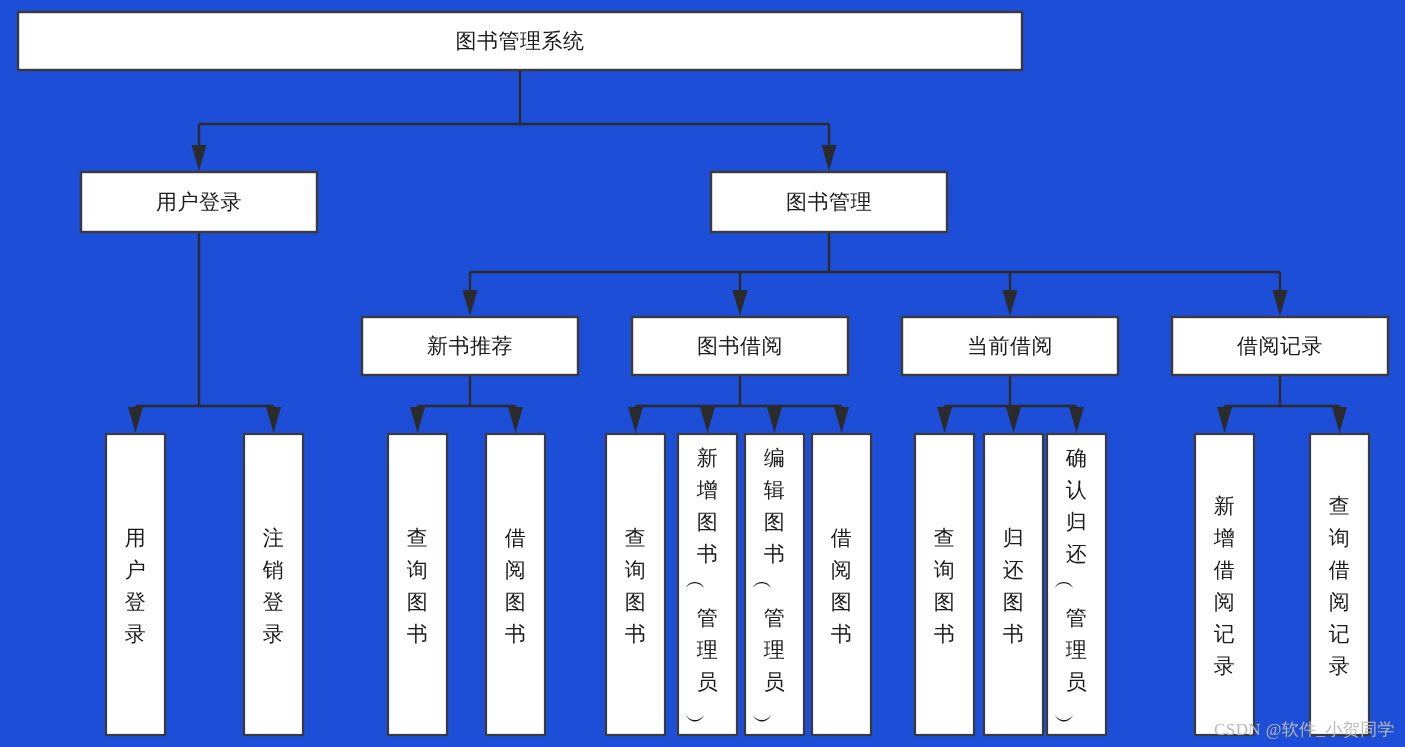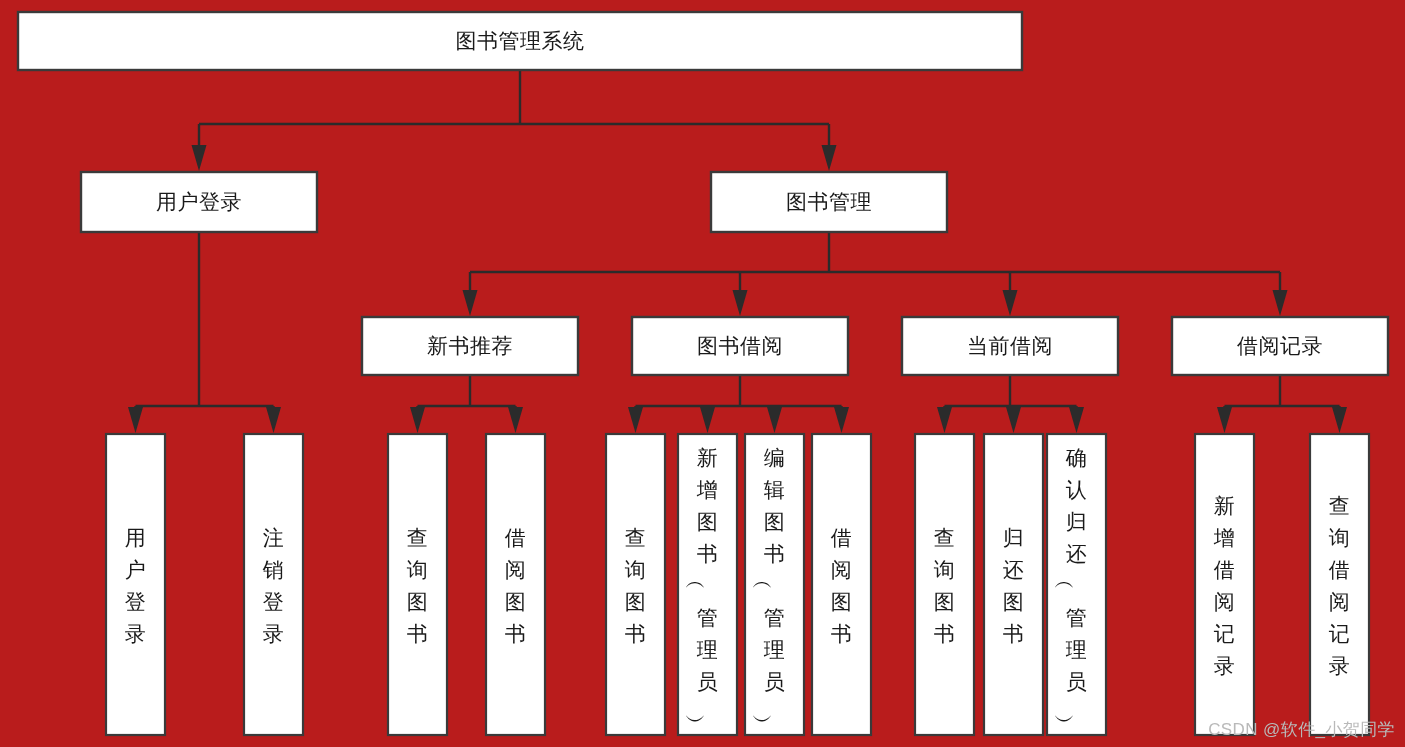--- a/index.html
+++ b/index.html
@@ -8,21 +8,21 @@
     padding: 0;
     background: #ffffff;
   }
   body {
     font-family: "Liberation Sans", "DejaVu Sans", sans-serif;
   }
   #diagram-root {
     position: relative;
     width: 1405px;
     height: 747px;
-    background: #b91c1c;
+    background: #1d4ed8;
     overflow: hidden;
   }
   svg.diagram-canvas {
     position: absolute;
     left: 0;
     top: 0;
     width: 1405px;
     height: 747px;
     display: block;
   }
@@ -58,21 +58,21 @@
     stroke-linecap: butt;
   }
   .arrow-head {
     fill: #2b2b2b;
     stroke: none;
   }
   .watermark-text {
     position: absolute;
     right: 10px;
     bottom: 6px;
-    font-family: Liberation Sans, sans-serif;
+    font-family: Liberation Serif, serif;
     font-size: 17px;
     color: #b9b9b9;
     white-space: nowrap;
     user-select: none;
     letter-spacing: 0.4px;
   }
 </style>
 </head>
 <body>
 

